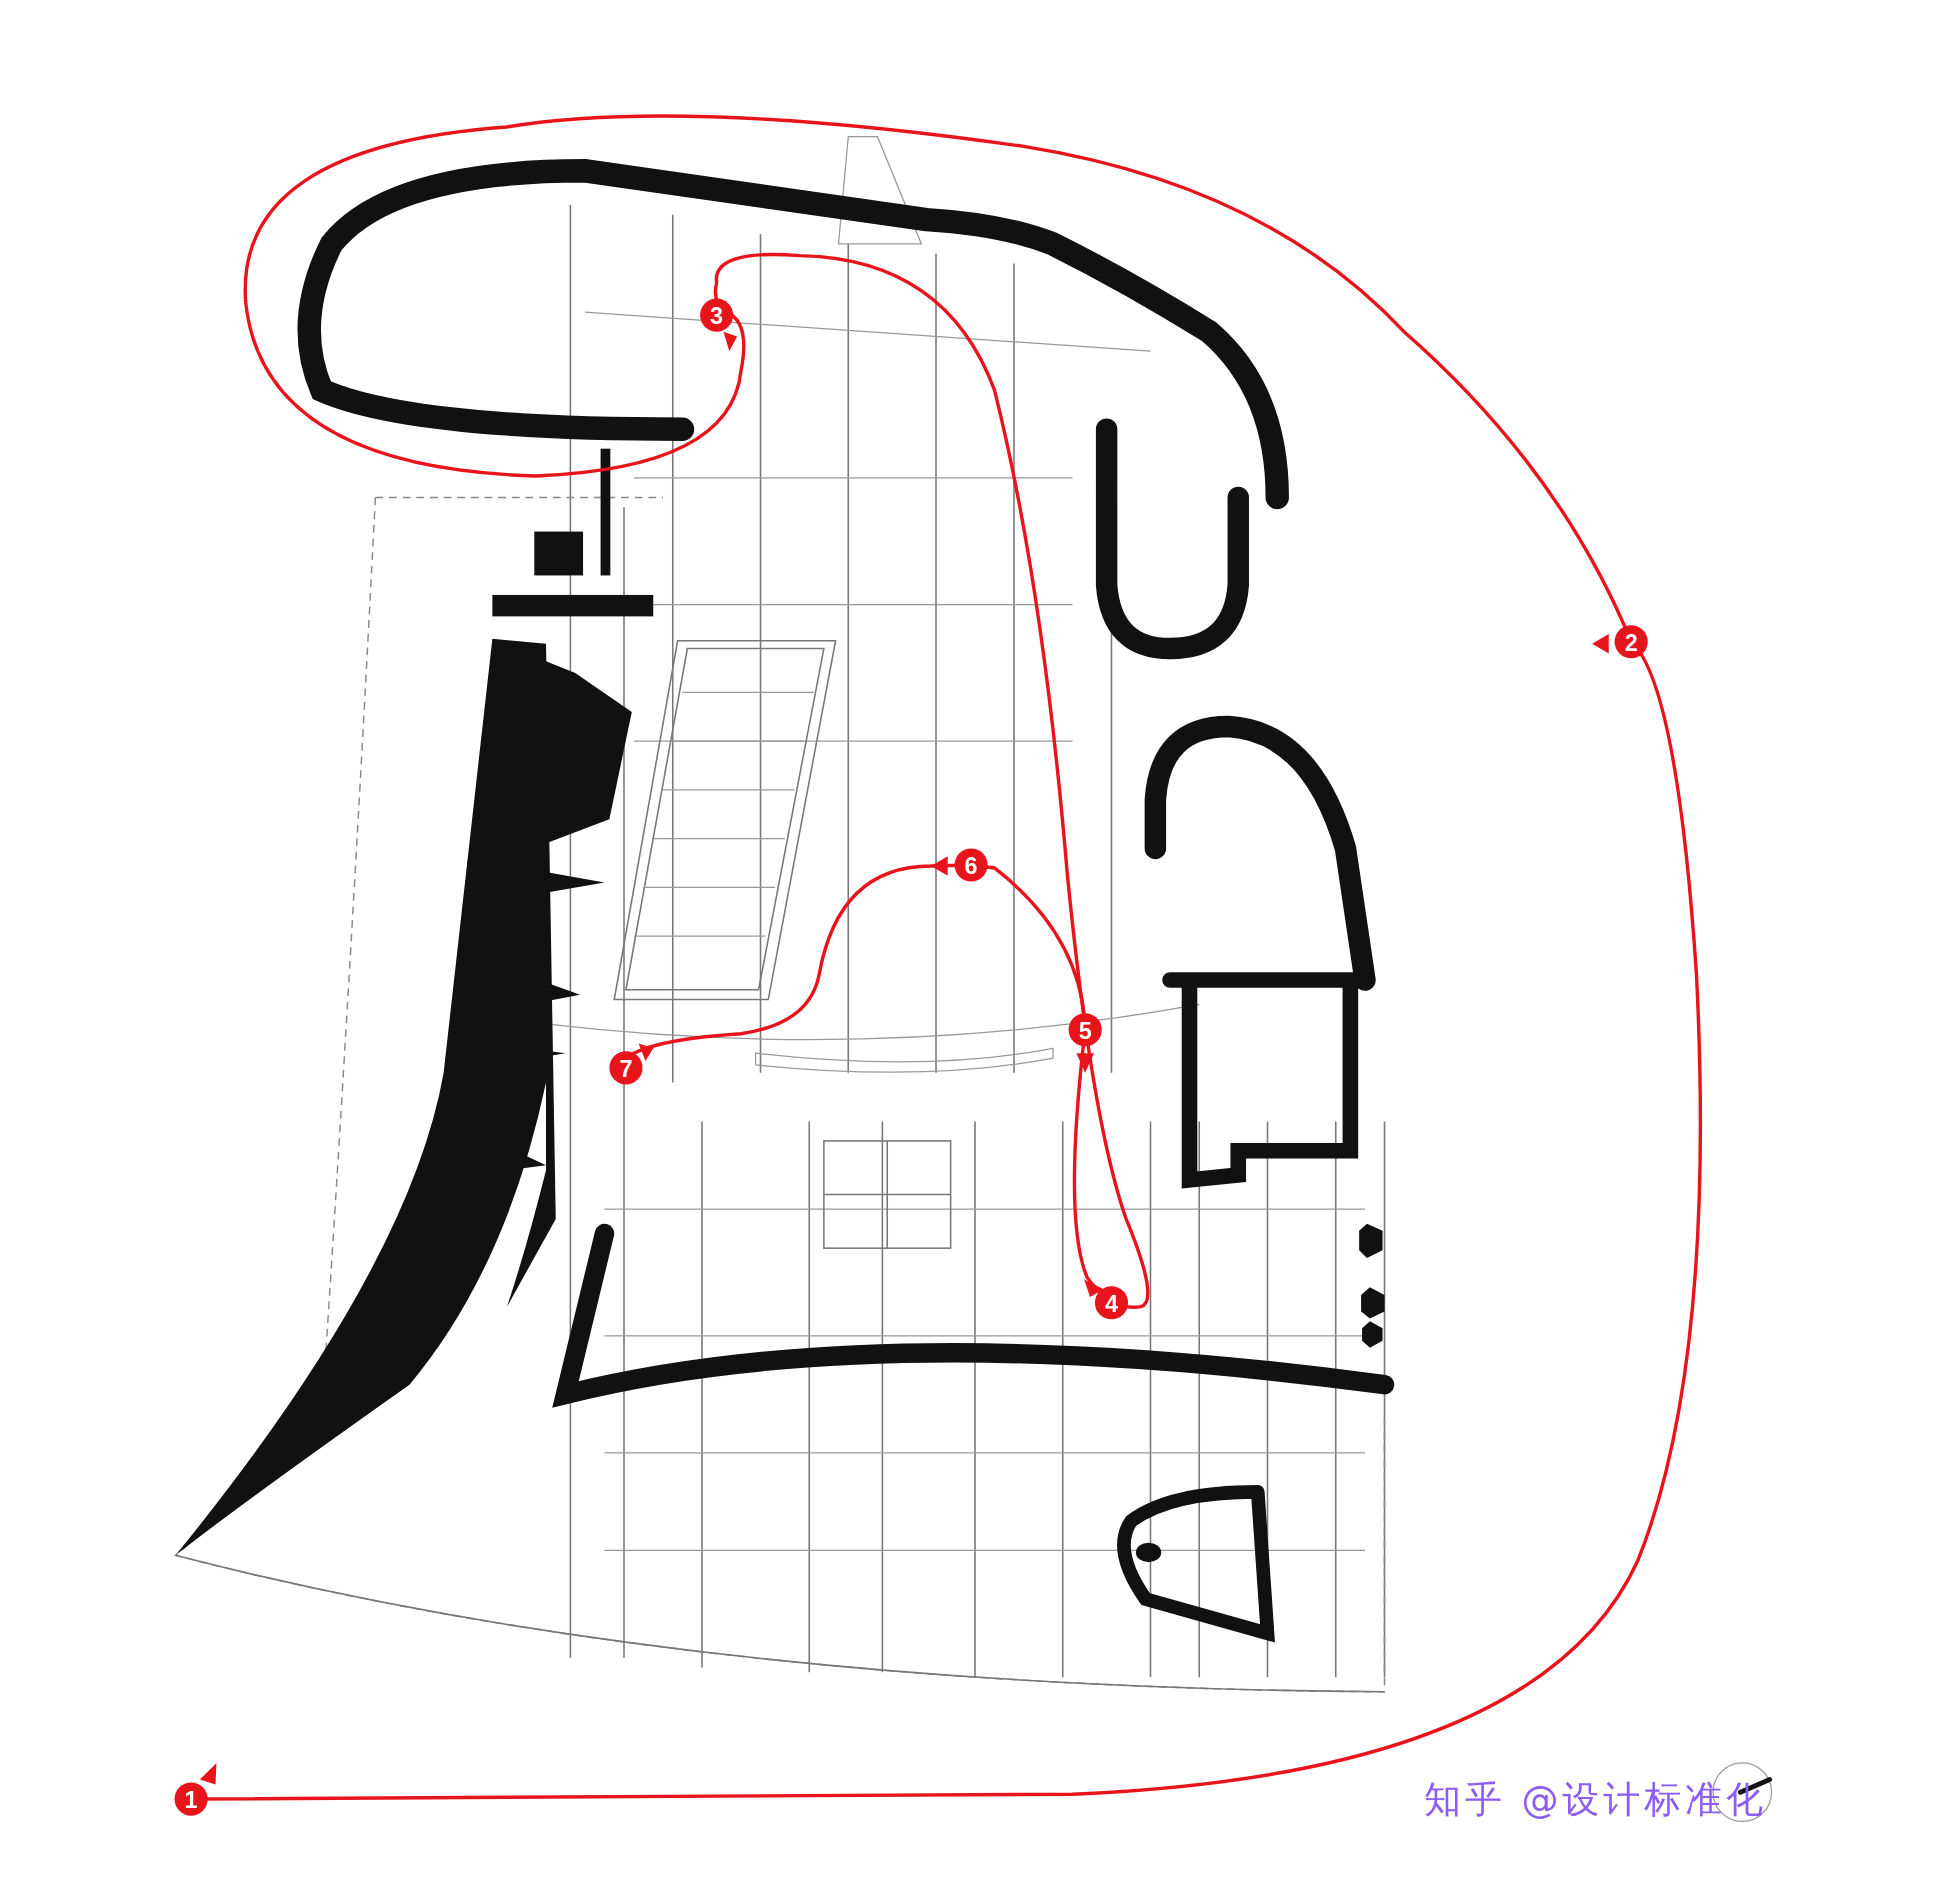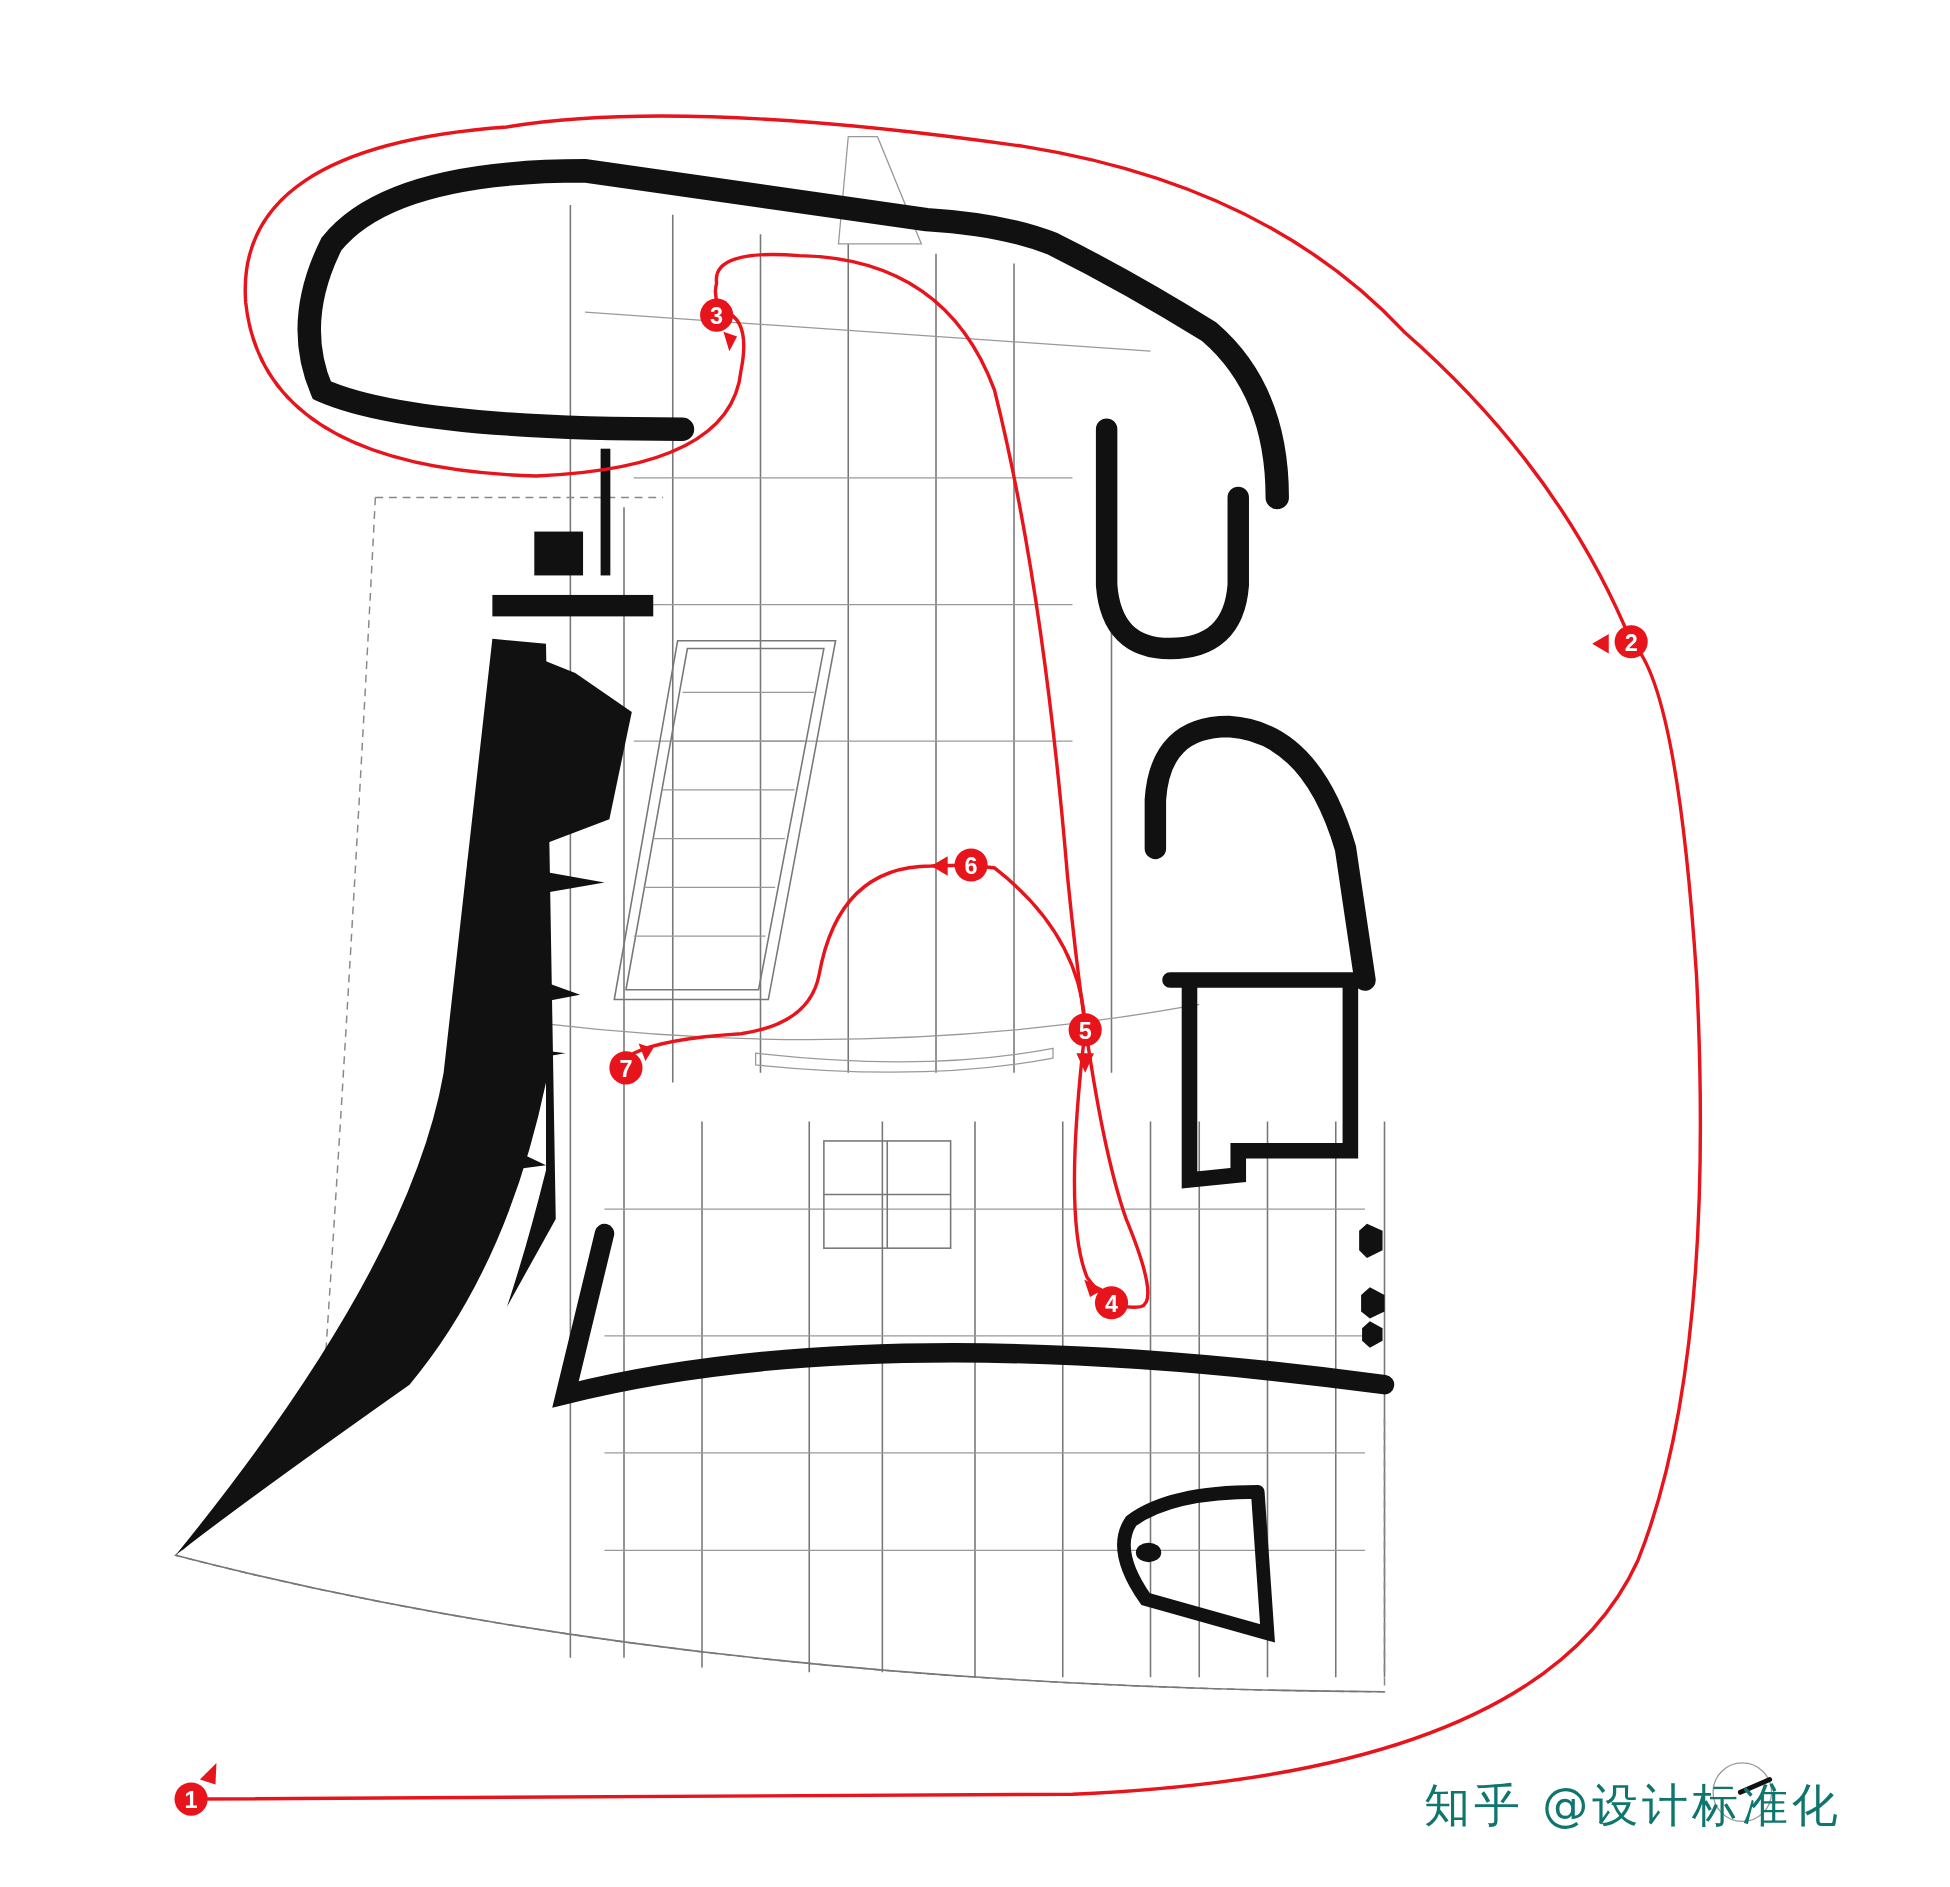--- a/index.html
+++ b/index.html
@@ -7,21 +7,21 @@
   svg{position:absolute;left:0;top:0;}
   .wall{fill:#111;stroke:none;}
   .thick{fill:none;stroke:#111;stroke-linecap:round;}
   .thin{fill:none;stroke:#777;stroke-width:1.6;}
   .faint{fill:none;stroke:#999;stroke-width:1.3;}
   .dash{fill:none;stroke:#888;stroke-width:1.5;stroke-dasharray:8 6;}
   .path{fill:none;stroke:#e8141c;stroke-width:3.5;}
   .marker circle{fill:#e8141c;}
   .marker text{fill:#fff;font-weight:bold;font-size:24px;text-anchor:middle;dominant-baseline:central;font-family:"Liberation Sans",sans-serif;}
   .arrow{fill:#e8141c;}
-  .watermark{position:absolute;left:1424px;top:1775px;font-size:46px;color:#0f766e;letter-spacing:3.9px;font-family:"DejaVu Sans",sans-serif;white-space:nowrap;}
+  .watermark{position:absolute;left:1424px;top:1775px;font-size:37px;color:#8b5cf6;letter-spacing:3.9px;font-family:"DejaVu Sans",sans-serif;white-space:nowrap;}
 </style>
 </head>
 <body>
 
 <svg width="1950" height="1887" viewBox="0 0 2000 1935">
 
   <g>
     <path class="thin" d="M585 210 L585 1700 M640 520 L640 1700 M690 220 L690 1110 M720 1150 L720 1710 M780 240 L780 1100 M830 1150 L830 1715 M870 250 L870 1100 M905 1150 L905 1715 M960 260 L960 1100 M1000 1150 L1000 1720 M1040 270 L1040 1100 M1090 1150 L1090 1720 M1140 620 L1140 1100 M1180 1150 L1180 1720 M1230 1150 L1230 1720 M1300 1150 L1300 1720 M1370 1150 L1370 1720 M1420 1150 L1420 1720"></path>
     <path class="faint" d="M620 1240 L1400 1240 M620 1370 L1400 1370 M620 1490 L1400 1490 M620 1590 L1400 1590 M600 320 L1180 360 M650 490 L1100 490 M650 620 L1100 620 M650 760 L1100 760"></path>
     <path class="faint" d="M560 1050 Q900 1090 1230 1030"></path>

